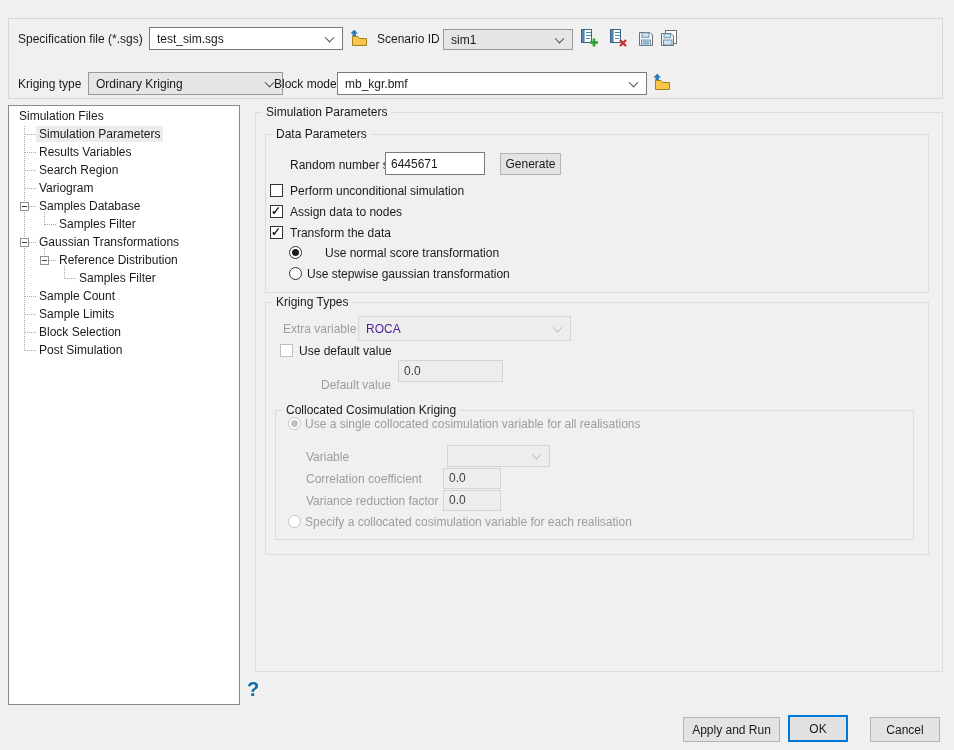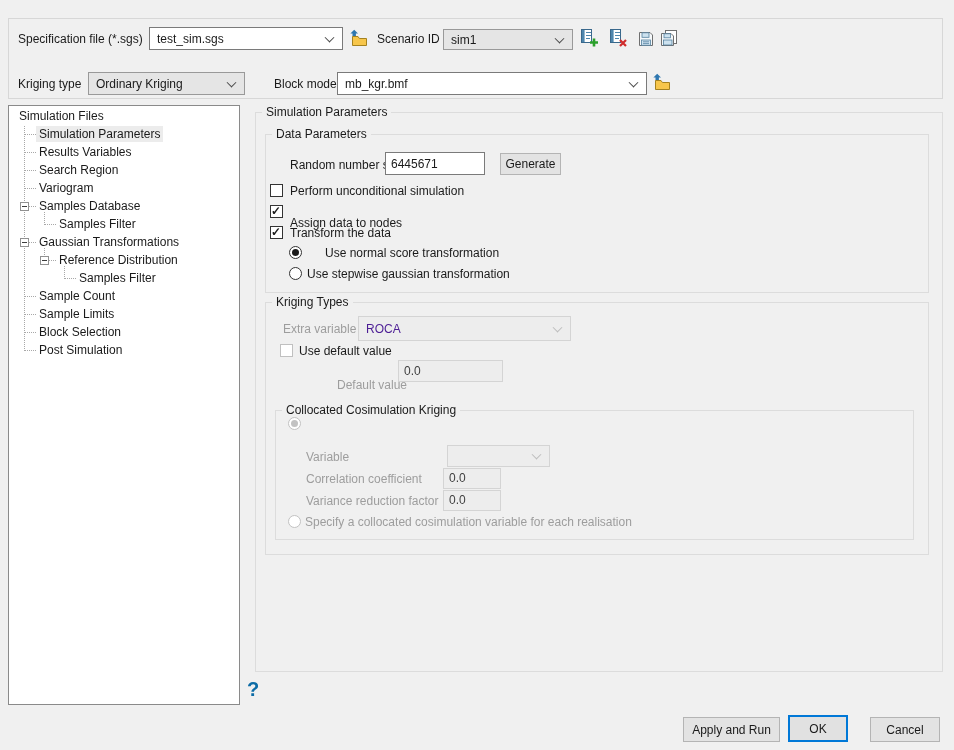--- a/index.html
+++ b/index.html
@@ -106,21 +106,21 @@
   <span class="icon" style="left:660px;top:30px;">
     <svg width="18" height="17" viewBox="0 0 18 17">
       <rect x="5.5" y="0.5" width="11" height="13" fill="#fff" stroke="#707070"></rect>
       <path d="M1.5 3.5H11l2.5 2.5V15.5H1.5Z" fill="#f5f8fa" stroke="#6f6f6f"></path>
       <rect x="4" y="3.8" width="6.5" height="4" fill="#cde2ef" stroke="#54809f" stroke-width="0.8"></rect>
       <rect x="3.5" y="10" width="8.5" height="5" fill="#cde2ef" stroke="#54809f" stroke-width="0.8"></rect>
     </svg>
   </span>
 
   <div class="lbl" style="left:18px;top:77px;">Kriging type</div>
-  <div class="combo gray" style="left:88px;top:72px;width:157px;height:23px;">
+  <div class="combo gray" style="left:88px;top:72px;width:195px;height:23px;">
     <span class="txt">Ordinary Kriging</span>
     <span class="chev"></span>
   </div>
   <div class="lbl" style="left:274px;top:77px;">Block model</div>
   <div class="combo" style="left:337px;top:72px;width:310px;height:23px;">
     <span class="txt">mb_kgr.bmf</span>
     <span class="chev"></span>
   </div>
   <span class="icon" style="left:651px;top:73px;">
     <svg width="20" height="18" viewBox="0 0 20 18">
@@ -176,21 +176,21 @@
     <span class="gb-label">Data Parameters</span>
   </div>
   <div class="lbl" style="left:290px;top:158px;">Random number seed</div>
   <input class="tbox" style="left: 385px; top: 152px; width: 100px; height: 23px;" value="6445671">
   <div class="btn" style="left:500px;top:153px;width:61px;height:22px;">Generate</div>
 
   <span class="checkbox" style="left:270px;top:184px;"></span>
   <div class="lbl" style="left:290px;top:184px;">Perform unconditional simulation</div>
 
   <span class="checkbox on" style="left:270px;top:205px;"></span>
-  <div class="lbl" style="left:290px;top:216px;text-align:right;">Assign data to nodes</div>
+  <div class="lbl" style="left:290px;top:205px;text-align:right;">Assign data to nodes</div>
 
   <span class="checkbox on" style="left:270px;top:226px;"></span>
   <div class="lbl" style="left:290px;top:226px;">Transform the data</div>
 
   <span class="radio on" style="left:289px;top:246px;"></span>
   <div class="lbl" style="left:307px;top:246px;margin-left:18px;">Use normal score transformation</div>
 
   <span class="radio" style="left:289px;top:267px;"></span>
   <div class="lbl" style="left:307px;top:267px;">Use stepwise gaussian transformation</div>
 
@@ -199,27 +199,28 @@
   </div>
   <div class="lbl dis" style="left:283px;top:322px;">Extra variable</div>
   <div class="combo disab" style="left:358px;top:316px;width:213px;height:25px;">
     <span class="txt">ROCA</span>
     <span class="chev"></span>
   </div>
 
   <span class="checkbox dis" style="left:280px;top:344px;"></span>
   <div class="lbl" style="left:299px;top:344px;">Use default value</div>
 
-  <div class="lbl dis" style="left:321px;top:378px;margin-left:16px;">Default value</div>
+  <div class="lbl dis" style="left:321px;top:378px;">Default value</div>
   <div class="tbox disab" style="left:398px;top:360px;width:105px;height:22px;line-height:20px;">0.0</div>
 
   <div class="groupbox" style="left:275px;top:410px;width:639px;height:130px;">
     <span class="gb-label">Collocated Cosimulation Kriging</span>
   </div>
   <span class="radio dis on" style="left:288px;top:417px;"></span>
+  <div class="lbl dis" style="left:305px;top:417px;">Use a single collocated cosimulation variable for all realisations</div>
 
   <div class="lbl dis" style="left:306px;top:450px;">Variable</div>
   <div class="combo disab" style="left:447px;top:445px;width:103px;height:22px;">
     <span class="txt"></span>
     <span class="chev"></span>
   </div>
 
   <div class="lbl dis" style="left:306px;top:472px;">Correlation coefficient</div>
   <div class="tbox disab" style="left:443px;top:468px;width:58px;height:21px;line-height:19px;">0.0</div>
 

